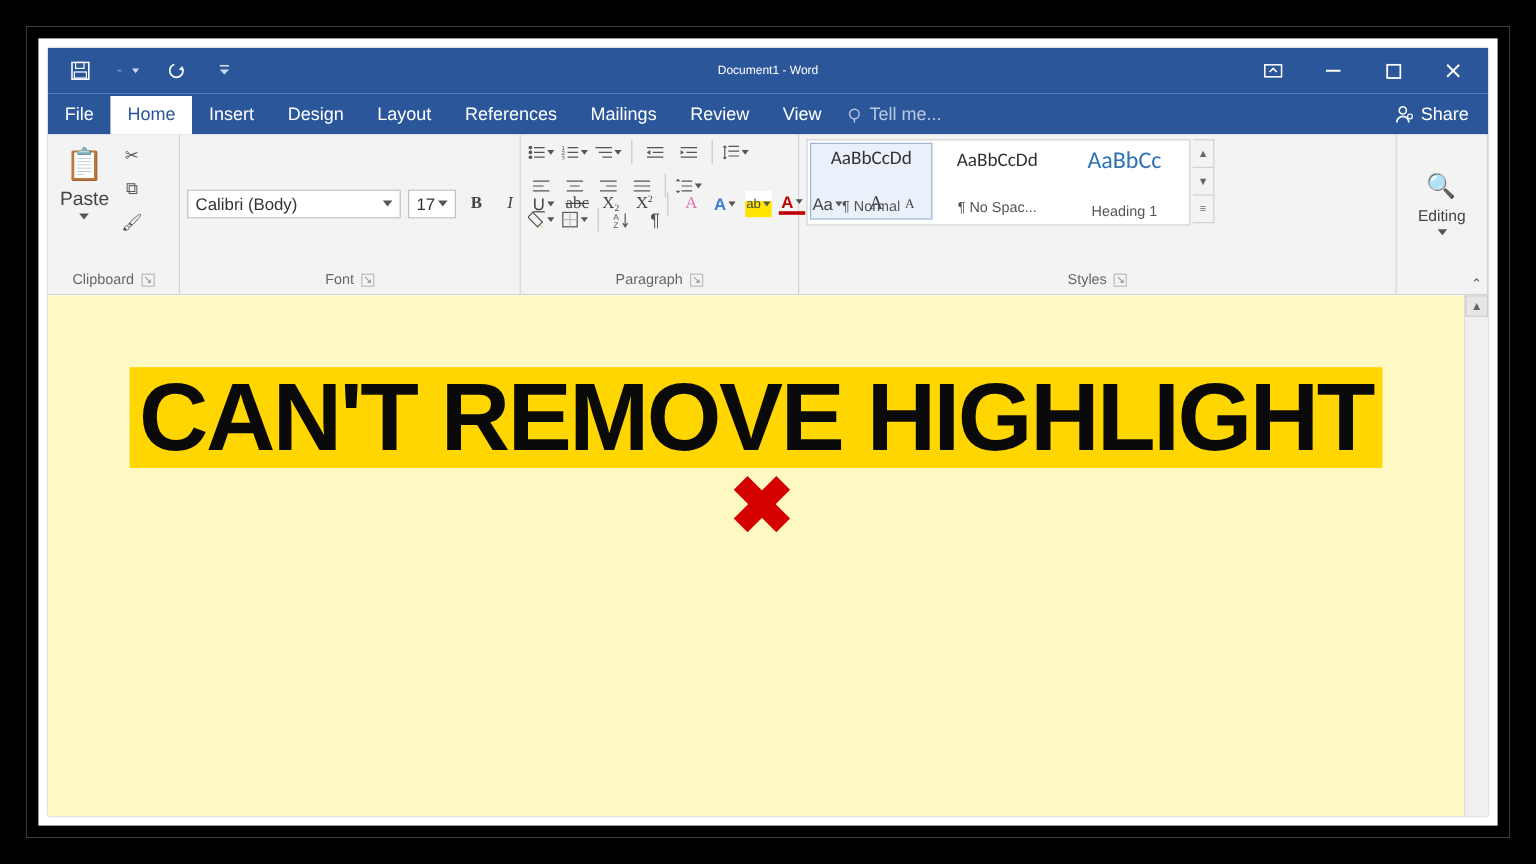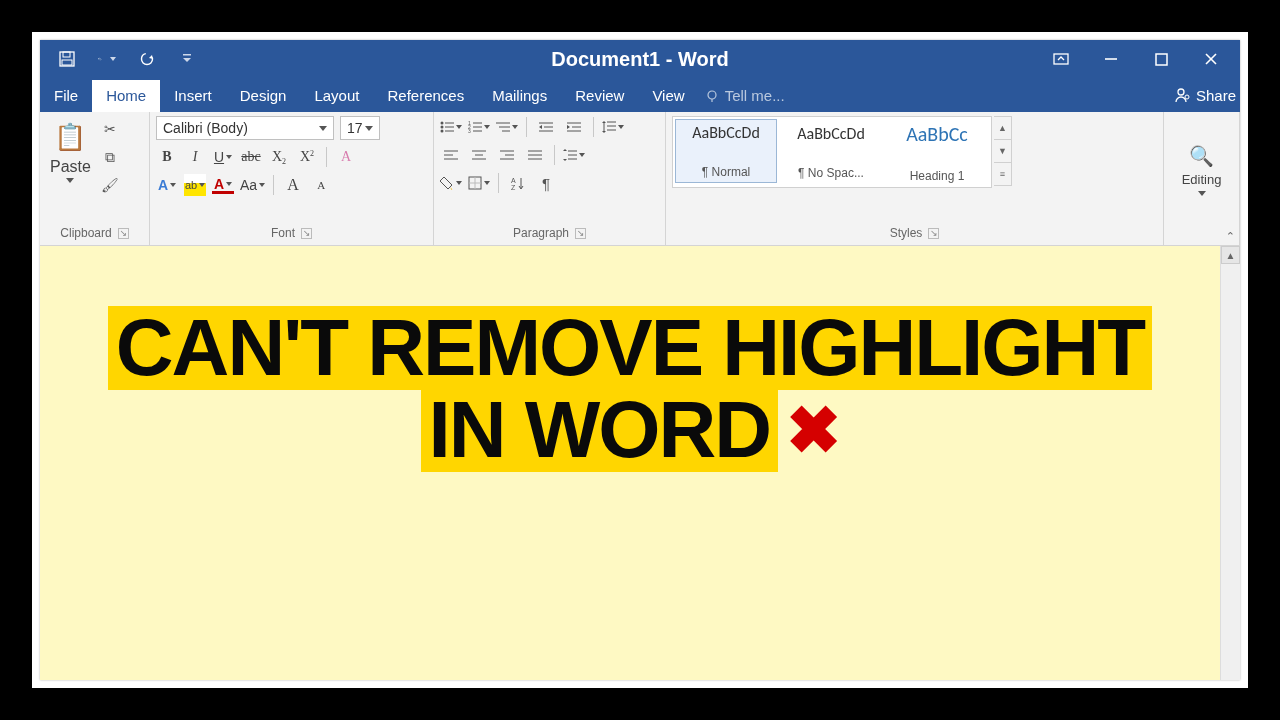--- a/index.html
+++ b/index.html
@@ -4,40 +4,40 @@
 <style>
 * { margin: 0; padding: 0; box-sizing: border-box; font-family: 'Segoe UI', Tahoma, sans-serif; }
 body { background: #000; display: flex; align-items: center; justify-content: center; width: 1280px; height: 720px; }
 .frame { background: #fff; border: 10px solid #000; width: 1236px; height: 676px; display: flex; align-items: center; justify-content: center; }
 .wordwin { width: 1200px; height: 640px; background: #fff; display: flex; flex-direction: column; box-shadow: 0 0 2px rgba(0,0,0,.3); }
 .titlebar { background: #2b579a; height: 38px; display: flex; align-items: center; color: #fff; position: relative; }
 .qat { display: flex; align-items: center; gap: 22px; padding-left: 18px; }
 .qat .ico { width: 18px; height: 18px; display: flex; align-items: center; justify-content: center; font-size: 15px; color:#fff; }
 .qat .drop { width:0;height:0;border-left:3px solid transparent;border-right:3px solid transparent;border-top:4px solid #cdd8ea; margin-left:2px;}
 .qat .sep { display:inline-flex; align-items:center; gap:6px;}
-.titlecenter { position: absolute; left: 50%; transform: translateX(-50%); font-size: 20px; font-weight: 700; }
+.titlecenter { position: absolute; left: 50%; transform: translateX(-50%); font-size: 10px; font-weight: 400; }
 .wincontrols { margin-left: auto; display: flex; align-items: center; gap: 28px; padding-right: 18px; }
 .wincontrols .ctl { width: 22px; height: 22px; display:flex;align-items:center;justify-content:center; font-size:14px; color:#fff;}
 .tabbar { background: #2b579a; height: 34px; display: flex; align-items: flex-end; color:#fff; }
 .tab { padding: 7px 14px 8px; font-size: 15px; cursor: pointer; }
 .tab.active { background: #fff; color: #2b579a; }
 .tellme { display:flex; align-items:center; gap:6px; color:#b9c8de; font-size:15px; padding:0 10px 8px 6px;}
-.sharebtn { margin-left:auto; display:flex; align-items:center; gap:6px; padding:0 4px 8px 0; font-size:15px;}
+.sharebtn { margin-left:auto; display:flex; align-items:center; gap:6px; padding:0 16px 8px 0; font-size:15px;}
 .ribbon { background: #f3f3f3; border-bottom: 1px solid #d4d4d4; display: flex; height: 134px; }
 .group { border-right: 1px solid #d4d4d4; display:flex; flex-direction:column; padding:4px 6px 2px; }
 .group .body { flex:1; display:flex; }
 .group .label { height:20px; display:flex; align-items:center; justify-content:center; font-size:12px; color:#666; gap:6px;}
 .group .label .dlg { font-size:9px; color:#888; border:1px solid #bbb; width:11px; height:11px; display:flex;align-items:center;justify-content:center;}
 .clipboard-body { display:flex; gap:6px; align-items:flex-start; }
 .paste { display:flex; flex-direction:column; align-items:center; gap:2px; padding:2px 4px;}
 .paste-ico { width:34px;height:38px; display:flex; align-items:center; justify-content:center; font-size:26px;}
 .paste-lbl { font-size:16px; color:#444;}
 .miniicons { display:flex; flex-direction:column; gap:10px; padding-top:4px;}
 .miniicons span{ width:18px;height:18px;display:flex;align-items:center;justify-content:center;font-size:14px;color:#555;}
-.fontgroup .body { flex-direction:column; gap:6px; }
+.fontgroup .body { flex-direction:row; gap:6px; }
 .fontrow { display:flex; align-items:center; gap:6px;}
 .fontbox { background:#fff; border:1px solid #c0c0c0; height:24px; display:flex; align-items:center; padding:0 6px; font-size:14px; color:#333; justify-content:space-between;}
 .fontname { width:178px;}
 .fontsize { width:40px;}
 .caret { width:0;height:0;border-left:4px solid transparent;border-right:4px solid transparent;border-top:5px solid #555;}
 .fbtn { min-width:22px;height:22px;display:flex;align-items:center;justify-content:center;font-size:14px;color:#444;font-family:'Times New Roman',serif; position:relative;}
 .fbtn.b{font-weight:bold;}
 .fbtn.i{font-style:italic;}
 .fbtn.u{text-decoration:underline;}
 .fbtn.s{text-decoration:line-through;}
@@ -413,21 +413,20 @@
       <div class="label"></div>
       <span class="collapse-arrow">⌃</span>
     </div>
   </div>
 
   <div class="docarea">
     <div class="page">
       <div class="headline">
         <span class="l1">CAN'T REMOVE HIGHLIGHT</span>
         <div class="l2wrap">
-          <span class="l2">IN WORD</span>
           <span class="cross">✖</span>
         </div>
       </div>
     </div>
     <div class="scrollbar">
       <div class="arr">▲</div>
       <div class="track"></div>
     </div>
   </div>
 

